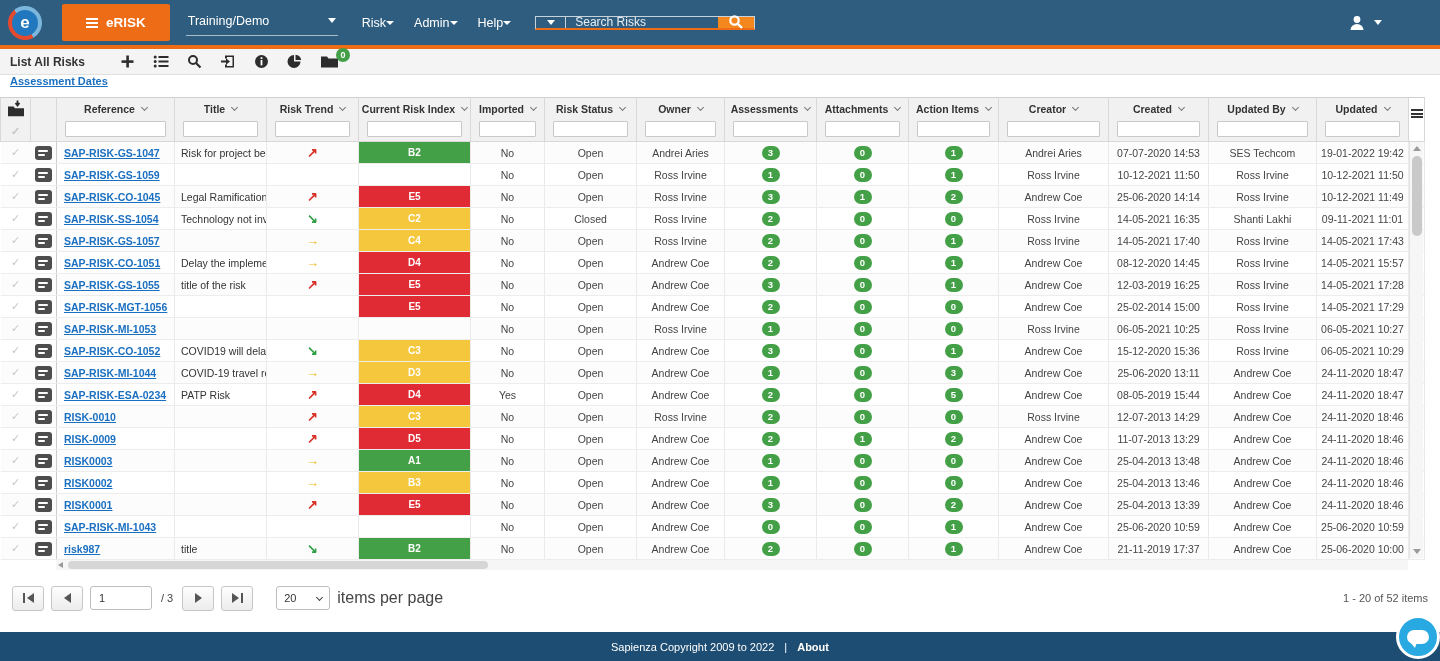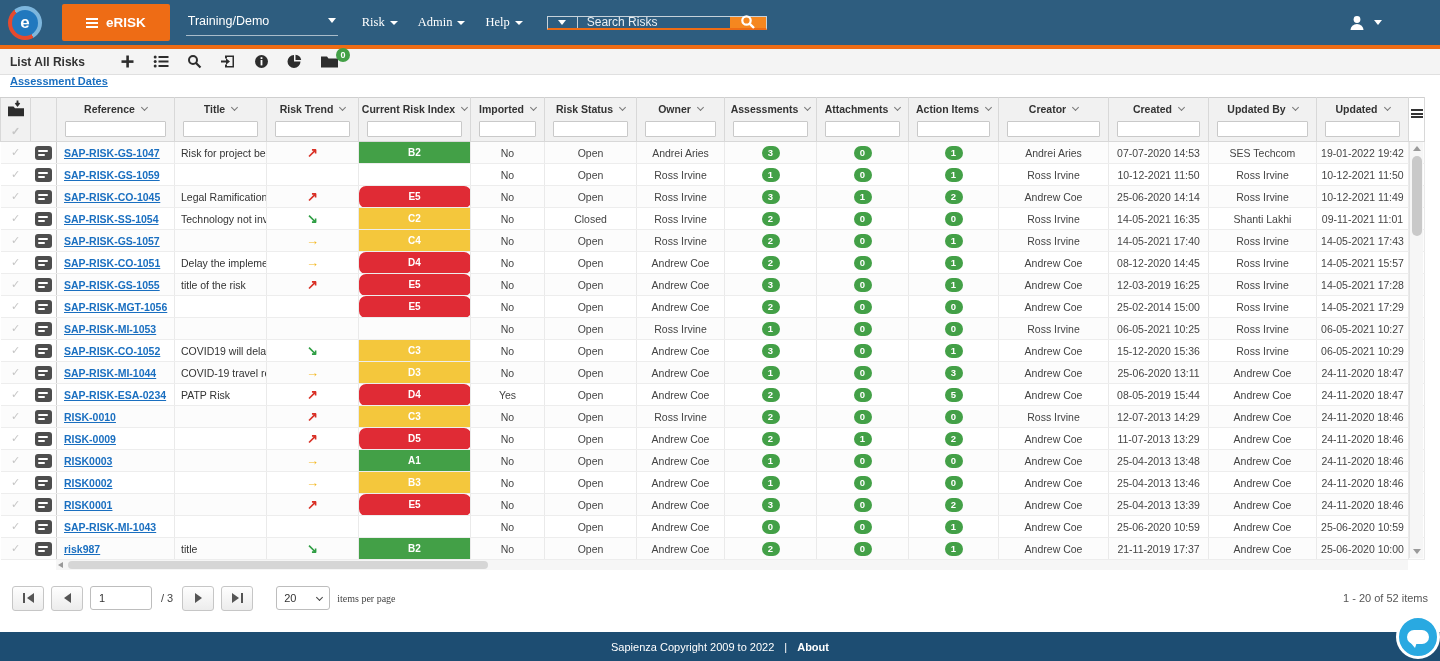--- a/index.html
+++ b/index.html
@@ -16,21 +16,21 @@
   .erisk-btn { margin-left:20px; height:37px; background:#ee6c15; border:none; color:#fff;
     font-weight:bold; font-size:13.5px; padding:0 24px; border-radius:2px; display:flex;
     align-items:center; gap:8px; cursor:pointer; font-family:inherit; }
   .hamb-sm { display:inline-block; width:12px; height:10px;
     border-top:2px solid #fff; border-bottom:2px solid #fff; position:relative; }
   .hamb-sm::before { content:""; position:absolute; left:0; right:0; top:2px; height:2px; background:#fff; }
   .workspace { margin-left:16px; width:152px; color:#fff; font-size:12.5px; padding:4px 2px 7px 2px;
     border-bottom:1px solid #a9bcca; display:flex; align-items:center; justify-content:space-between; cursor:pointer; }
   .tri-down { width:0; height:0; border-left:4px solid transparent; border-right:4px solid transparent; border-top:5px solid #fff; }
   .nav { display:flex; margin-left:14px; }
-  .nav-item { color:#fff; font-size:12.5px; padding:8px 10px; display:flex; align-items:center; gap:5px; cursor:pointer;font-family:Liberation Serif, serif; }
+  .nav-item { color:#fff; font-size:12.5px; padding:8px 10px; display:flex; align-items:center; cursor:pointer; }
   .nav-item .tri-down { border-top-width:4px; }
   .search-group { margin-left:14px; display:flex; align-items:stretch; height:14px;
     border:1px solid #c7d2da; border-bottom:2px solid #ee6c15; }
   .search-caret-btn { width:30px; background:transparent; border:none; border-right:1px solid #c7d2da;
     display:flex; align-items:center; justify-content:center; cursor:pointer; }
   .search-input { width:152px; background:transparent; border:none; outline:none; color:#fff;
     font-size:12px; padding:0 9px; font-family:inherit; }
   .search-input::placeholder { color:#e9eff3; opacity:1; }
   .search-btn { width:36px; background:#f5871f; border:none; display:flex; align-items:center; justify-content:center; cursor:pointer; }
   .user-menu { margin-left:auto; margin-right:58px; display:flex; align-items:center; gap:8px; cursor:pointer; }
@@ -76,21 +76,21 @@
     display:inline-flex; flex-direction:column; justify-content:center; align-items:flex-start; padding:2px 3px; gap:2px; vertical-align:middle; }
   .doc-btn i { display:block; height:2px; background:#fff; border-radius:1px; }
   .doc-l1 { width:10px; } .doc-l2 { width:7px; }
   .c-ref { text-align:left; padding-left:7px!important; }
   .ref { color:#1a6fc0; font-weight:bold; text-decoration:underline; font-size:10.5px; }
   .c-title { text-align:left!important; padding-left:6px!important; color:#333!important; }
   .trend { font-size:13px; font-weight:bold; }
   .trend-up { color:#d93025; } .trend-flat { color:#f3b71e; } .trend-down { color:#2f9e44; }
   .c-idx { font-weight:bold; font-size:10px; color:#fff;margin-top:36px; }
   .idx-green  { background:#43a047!important; }
-  .idx-red    { background:#e02b35!important;border-radius:7px; }
+  .idx-red    { background:#e02b35!important; }
   .idx-yellow { background:#f4c73c!important; }
   .badge { display:inline-block; min-width:18px; height:14px; line-height:14px; border-radius:8px;
     background:#43a047; color:#fff; font-size:9.5px; font-weight:bold; padding:0 2px; cursor:pointer; }
 
   
   .vscroll { position:absolute; left:1409px; top:45px; width:14px; height:416px; background:#f6f6f6; border-left:1px solid #e4e4e4; }
   .vthumb { position:absolute; top:14px; left:2px; width:10px; height:80px; background:#c9c9c9; border-radius:5px; }
   .varrow { position:absolute; left:3px; width:0; height:0; border-left:4px solid transparent; border-right:4px solid transparent; }
   .v-up { top:4px; border-bottom:5px solid #9a9a9a; }
   .v-dn { bottom:4px; border-top:5px solid #9a9a9a; }
@@ -104,21 +104,21 @@
     background:linear-gradient(#fefefe,#ececec); display:flex; align-items:center; justify-content:center; gap:2px; cursor:pointer; }
   .tri-l { width:0; height:0; border-top:5px solid transparent; border-bottom:5px solid transparent; border-right:7px solid #555; }
   .tri-r { width:0; height:0; border-top:5px solid transparent; border-bottom:5px solid transparent; border-left:7px solid #555; }
   .pg-bar { width:2px; height:10px; background:#555; }
   .page-input { width:62px; height:24px; border:1px solid #bdbdbd; border-radius:3px; font-size:11px;
     padding:0 8px; font-family:inherit; color:#333; }
   .pg-count { font-size:11px; color:#444; margin:0 2px; }
   .psel { width:54px; height:24px; border:1px solid #bdbdbd; border-radius:3px; display:flex; align-items:center;
     justify-content:space-between; padding:0 7px; font-size:11px; color:#333; cursor:pointer; margin-left:16px; background:#fff; }
   .psel .chev { border-color:#444; margin:0 0 2px 0; }
-  .pg-lbl { font-size:10px; color:#444;font-family:Liberation Serif, serif; }
+  .pg-lbl { font-size:16px; color:#444; }
   .range-lbl { margin-left:auto; font-size:11px; color:#555; }
 
   
   .footer { position:absolute; left:0; bottom:0; width:1440px; height:29px; background:#1d4d72;
     display:flex; align-items:center; justify-content:center; gap:10px; color:#fff; font-size:11px; }
   .footer a { color:#fff; font-weight:bold; text-decoration:none; cursor:pointer; }
   .chat-fab { position:absolute; right:0px; bottom:2px; width:44px; height:44px; border-radius:50%;
     background:#29a9e1; border:3px solid #fff; cursor:pointer; display:flex; align-items:center; justify-content:center; }
   .bubble { position:relative; width:22px; height:14px; background:#fff; border-radius:7px; }
   .bubble::after { content:""; position:absolute; left:3px; bottom:-4px; width:0; height:0;

